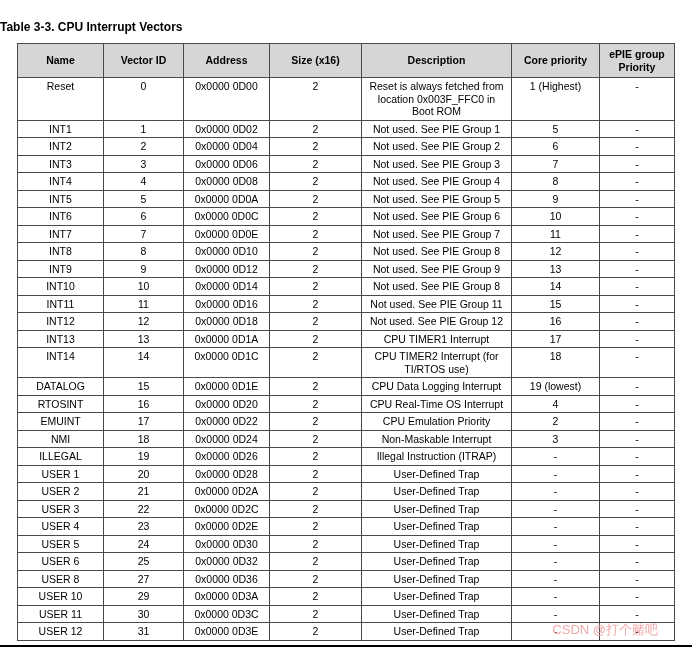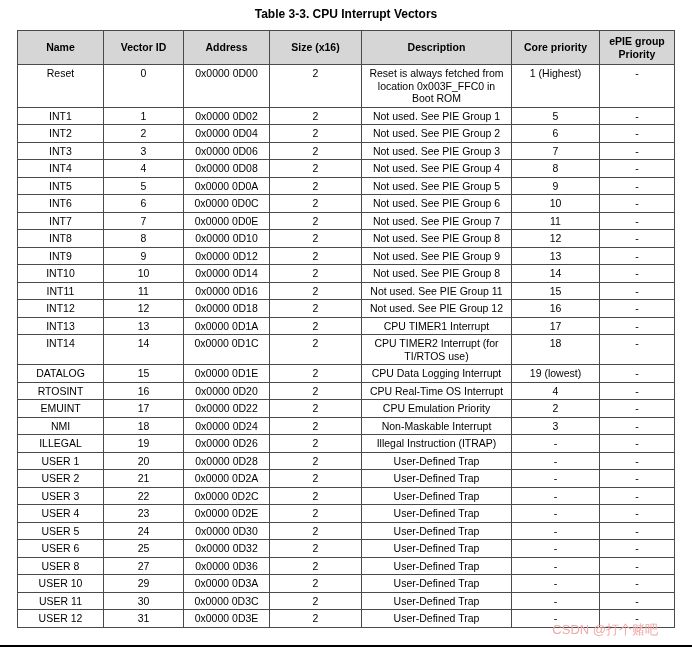--- a/index.html
+++ b/index.html
@@ -9,25 +9,25 @@
     background: #ffffff;
     font-family: "Liberation Sans", sans-serif;
   }
   body {
     width: 692px;
     height: 650px;
     position: relative;
     overflow: hidden;
   }
   .page-title {
-    text-align: center;
+    text-align: left;
     font-weight: bold;
     font-size: 12px;
     color: #000;
-    padding-top: 7px;
+    padding-top: 20px;
   }
   table.vectors {
     border-collapse: collapse;
     table-layout: fixed;
     width: 657px;
     margin: 9px auto 0 auto;
   }
   table.vectors th,
   table.vectors td {
     border: 1px solid #4a4a4a;

